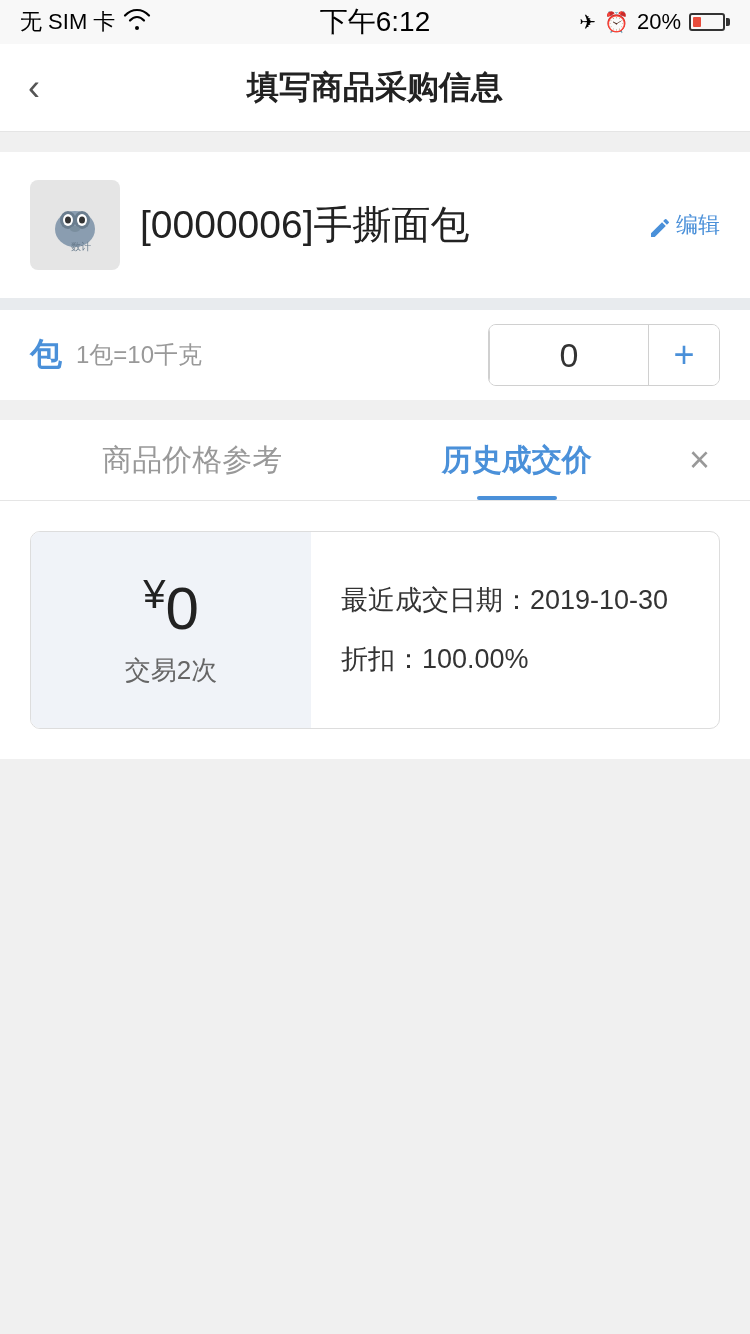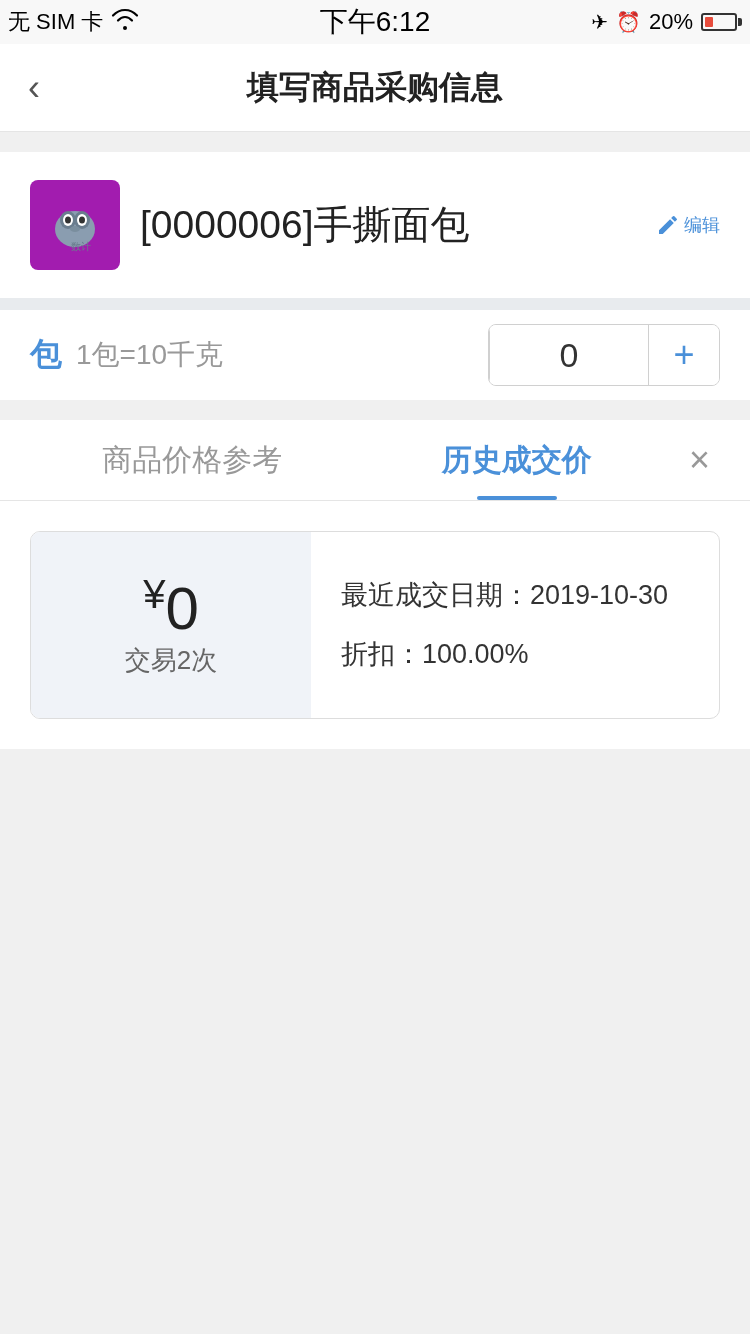--- a/index.html
+++ b/index.html
@@ -13,21 +13,21 @@
     }
 
     
     .status-bar {
       width: 750px;
       height: 44px;
       background: #f8f8f8;
       display: flex;
       align-items: center;
       justify-content: space-between;
-      padding: 0 8px;
+      padding: 0 20px;
       font-size: 24px;
       font-weight: 500;
       color: #000;
     }
     .status-left {
       display: flex;
       align-items: center;
       gap: 8px;
       font-size: 22px;
     }
@@ -113,38 +113,38 @@
       justify-content: space-between;
     }
     .product-left {
       display: flex;
       align-items: center;
       gap: 20px;
     }
     .product-image {
       width: 90px;
       height: 90px;
-      background: #a21caf;
+      background: #e5e5e5;
       border-radius: 8px;
       display: flex;
       align-items: center;
       justify-content: center;
       position: relative;
     }
     .product-name {
       font-size: 39px;
       font-weight: 500;
       color: #222;
     }
     .edit-btn {
-      font-size: 18px;
-      color: #4a90d9;
-      cursor: pointer;
-      display: flex;
-      align-items: center;
+      font-size: 22px;
+      color: #4a90d9;
+      cursor: pointer;
+      display: flex;
+      align-items: flex-end;
       gap: 4px;
     }
     .purchase-row {
       display: flex;
       align-items: center;
       justify-content: space-between;
     }
     .purchase-label {
       font-size: 28px;
       color: #555;
@@ -202,21 +202,21 @@
       display: flex;
       align-items: center;
       gap: 14px;
     }
     .unit-badge {
       font-size: 32px;
       font-weight: 600;
       color: #4a90d9;
     }
     .unit-sub {
-      font-size: 28px;
+      font-size: 24px;
       color: #999;
     }
     .quantity-controls {
       display: flex;
       align-items: center;
       border: 1px solid #d0d0d0;
       border-radius: 8px;
       overflow: hidden;
     }
     .qty-display {
@@ -313,20 +313,21 @@
       font-weight: 400;
       color: #222;
     }
     .price-yen {
       font-size: 40px;
       vertical-align: super;
     }
     .price-trade {
       font-size: 26px;
       color: #666;
+      margin-top: 10px;
     }
     .price-card-right {
       flex: 1;
       padding: 30px 30px;
       display: flex;
       flex-direction: column;
       justify-content: center;
       gap: 16px;
     }
     .price-detail-row {

